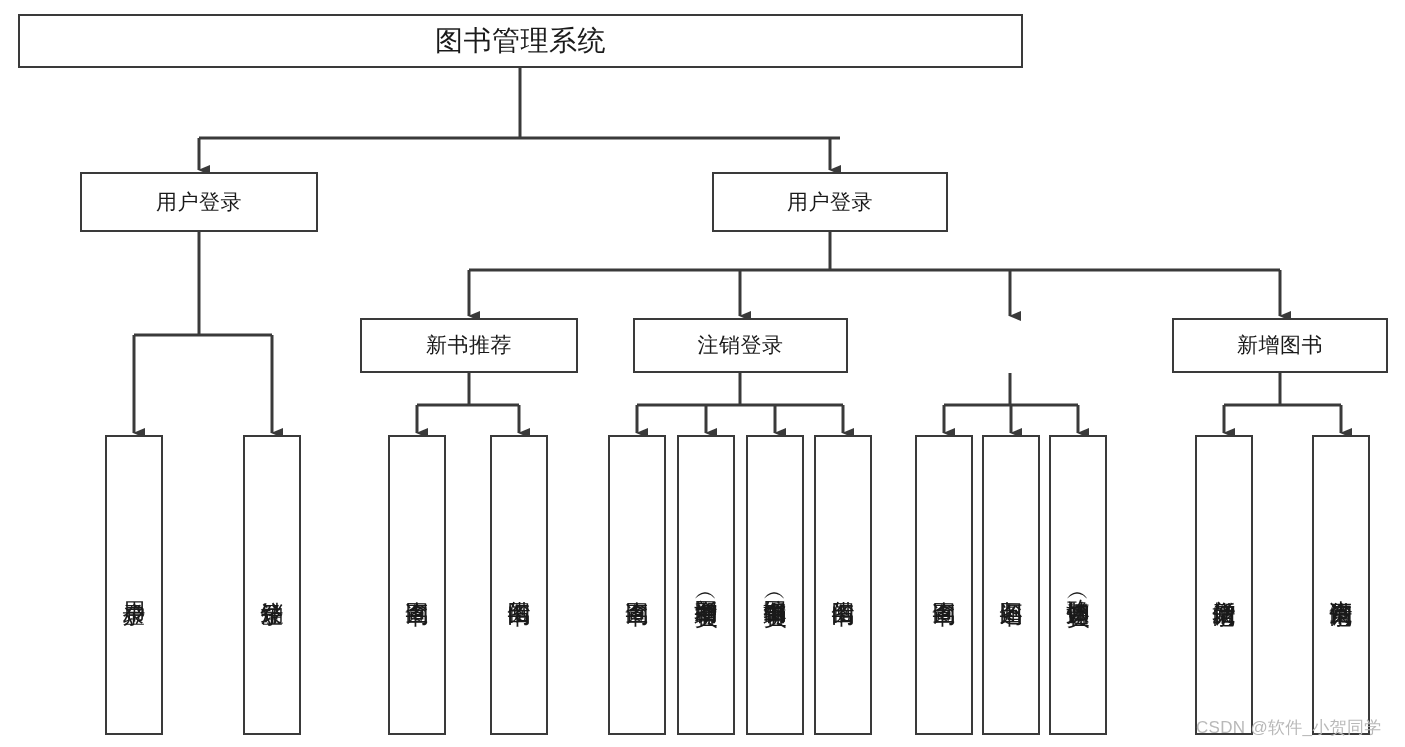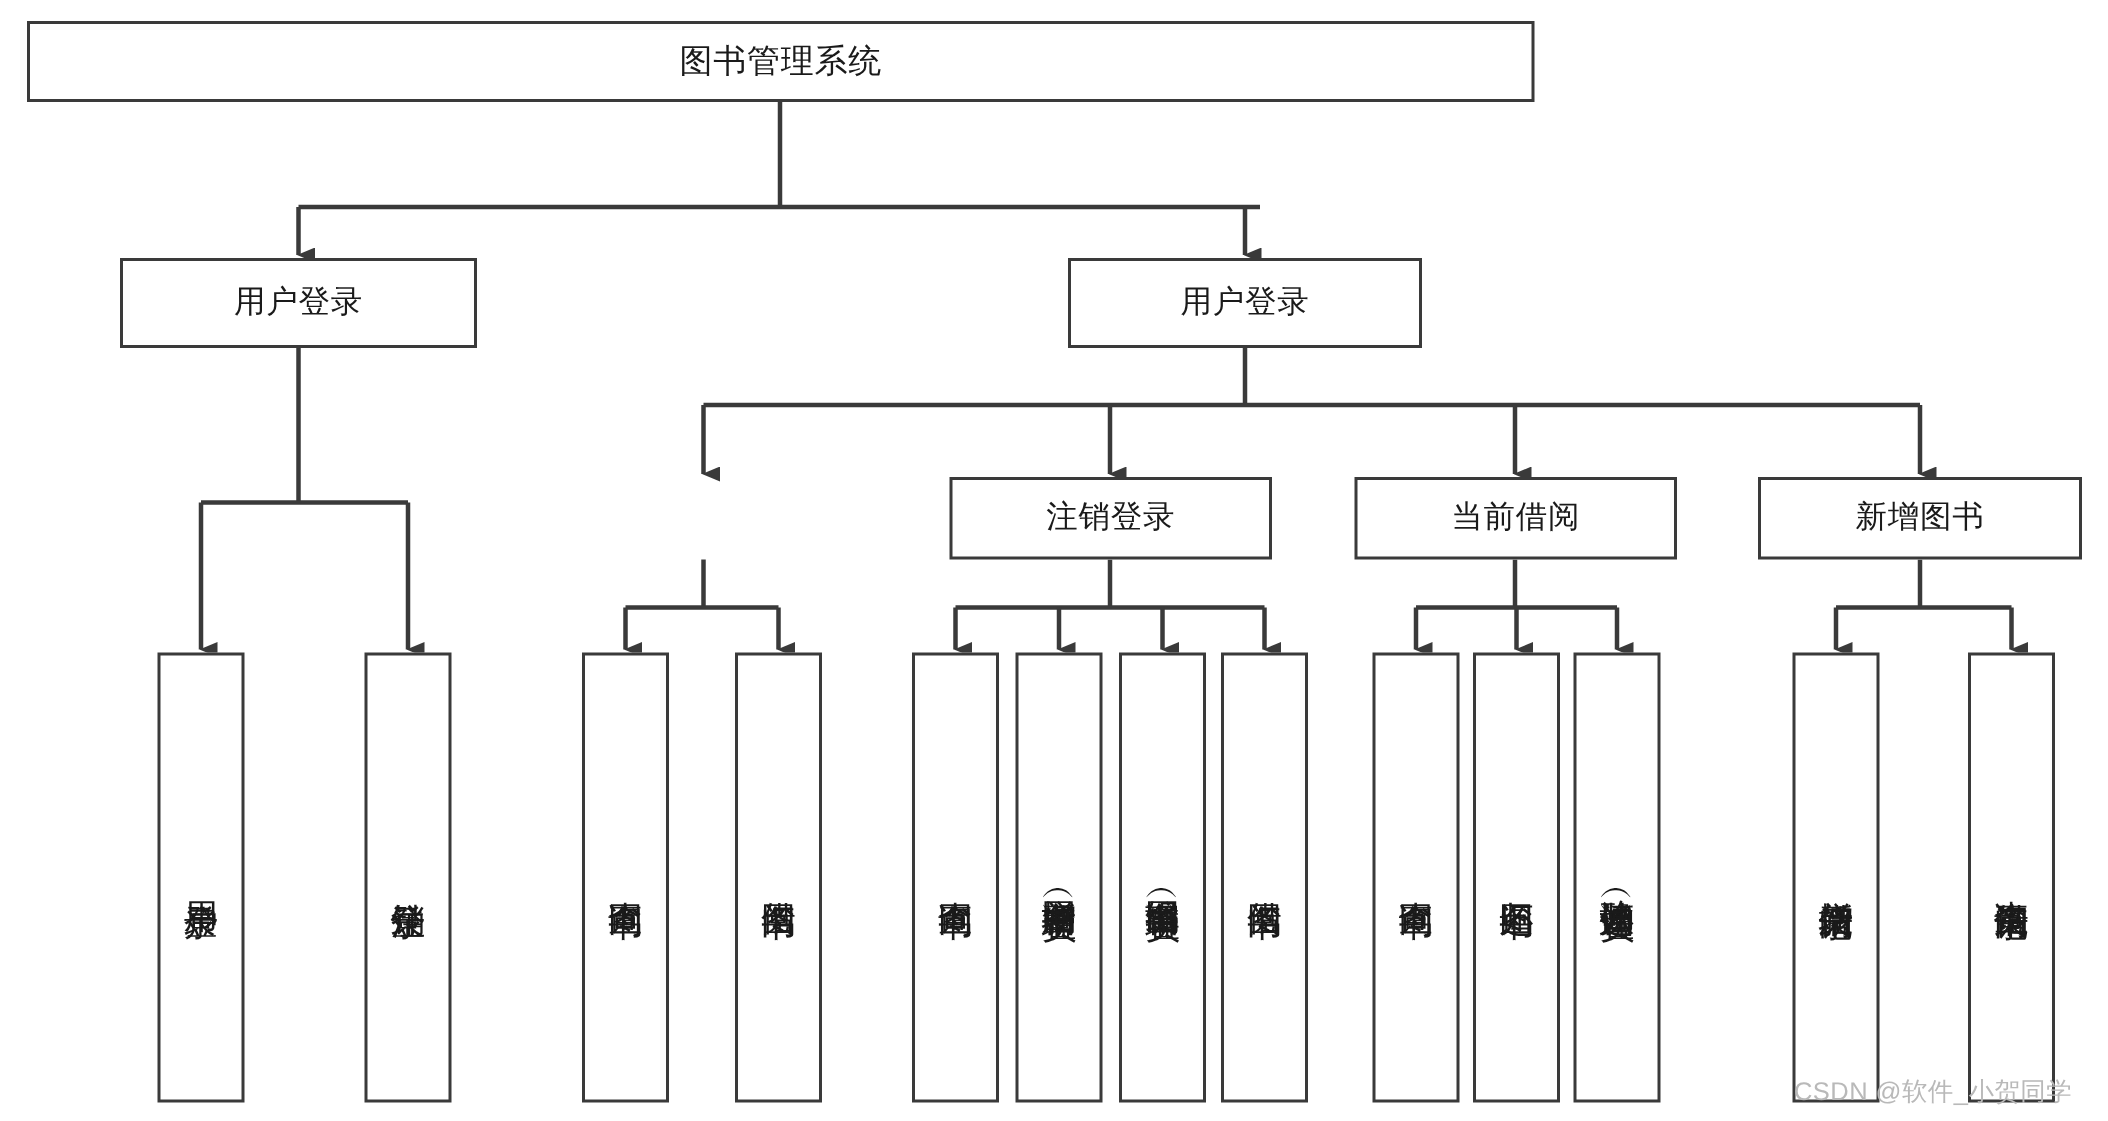--- a/index.html
+++ b/index.html
@@ -40,21 +40,21 @@
     text-align: center;
     line-height: 1.05;
   }
   
   .node.h .lbl {
     font-size: 21px;
     letter-spacing: 0.5px;
     white-space: nowrap;
   }
   .node.root .lbl {
-    font-size: 22px;
+    font-size: 28px;
     font-family: Liberation Serif, serif;
   }
   
   .node.v {
     align-items: center;
     justify-content: center;
     padding: 6px 0;
   }
   .node.v .lbl {
     writing-mode: vertical-rl;
@@ -132,26 +132,26 @@
     <span class="lbl">图书管理系统</span>
   </div>
 
   <div class="node h" style="left:80px; top:172px; width:238px; height:60px;">
     <span class="lbl">用户登录</span>
   </div>
   <div class="node h" style="left:712px; top:172px; width:236px; height:60px;">
     <span class="lbl">用户登录</span>
   </div>
 
+  <div class="node h" style="left:360px; top:318px; width:218px; height:55px;">
+    <span class="lbl">新书推荐</span>
+  </div>
   <div class="node h" style="left:633px; top:318px; width:215px; height:55px;">
     <span class="lbl">注销登录</span>
   </div>
-  <div class="node h" style="left:903px; top:318px; width:215px; height:55px;">
-    <span class="lbl">当前借阅</span>
-  </div>
   <div class="node h" style="left:1172px; top:318px; width:216px; height:55px;">
     <span class="lbl">新增图书</span>
   </div>
 
   <div class="node v" style="left:105px; top:435px; width:58px; height:300px;">
     <span class="lbl">用户登录</span>
   </div>
   <div class="node v" style="left:243px; top:435px; width:58px; height:300px;">
     <span class="lbl">注销登录</span>
   </div>

